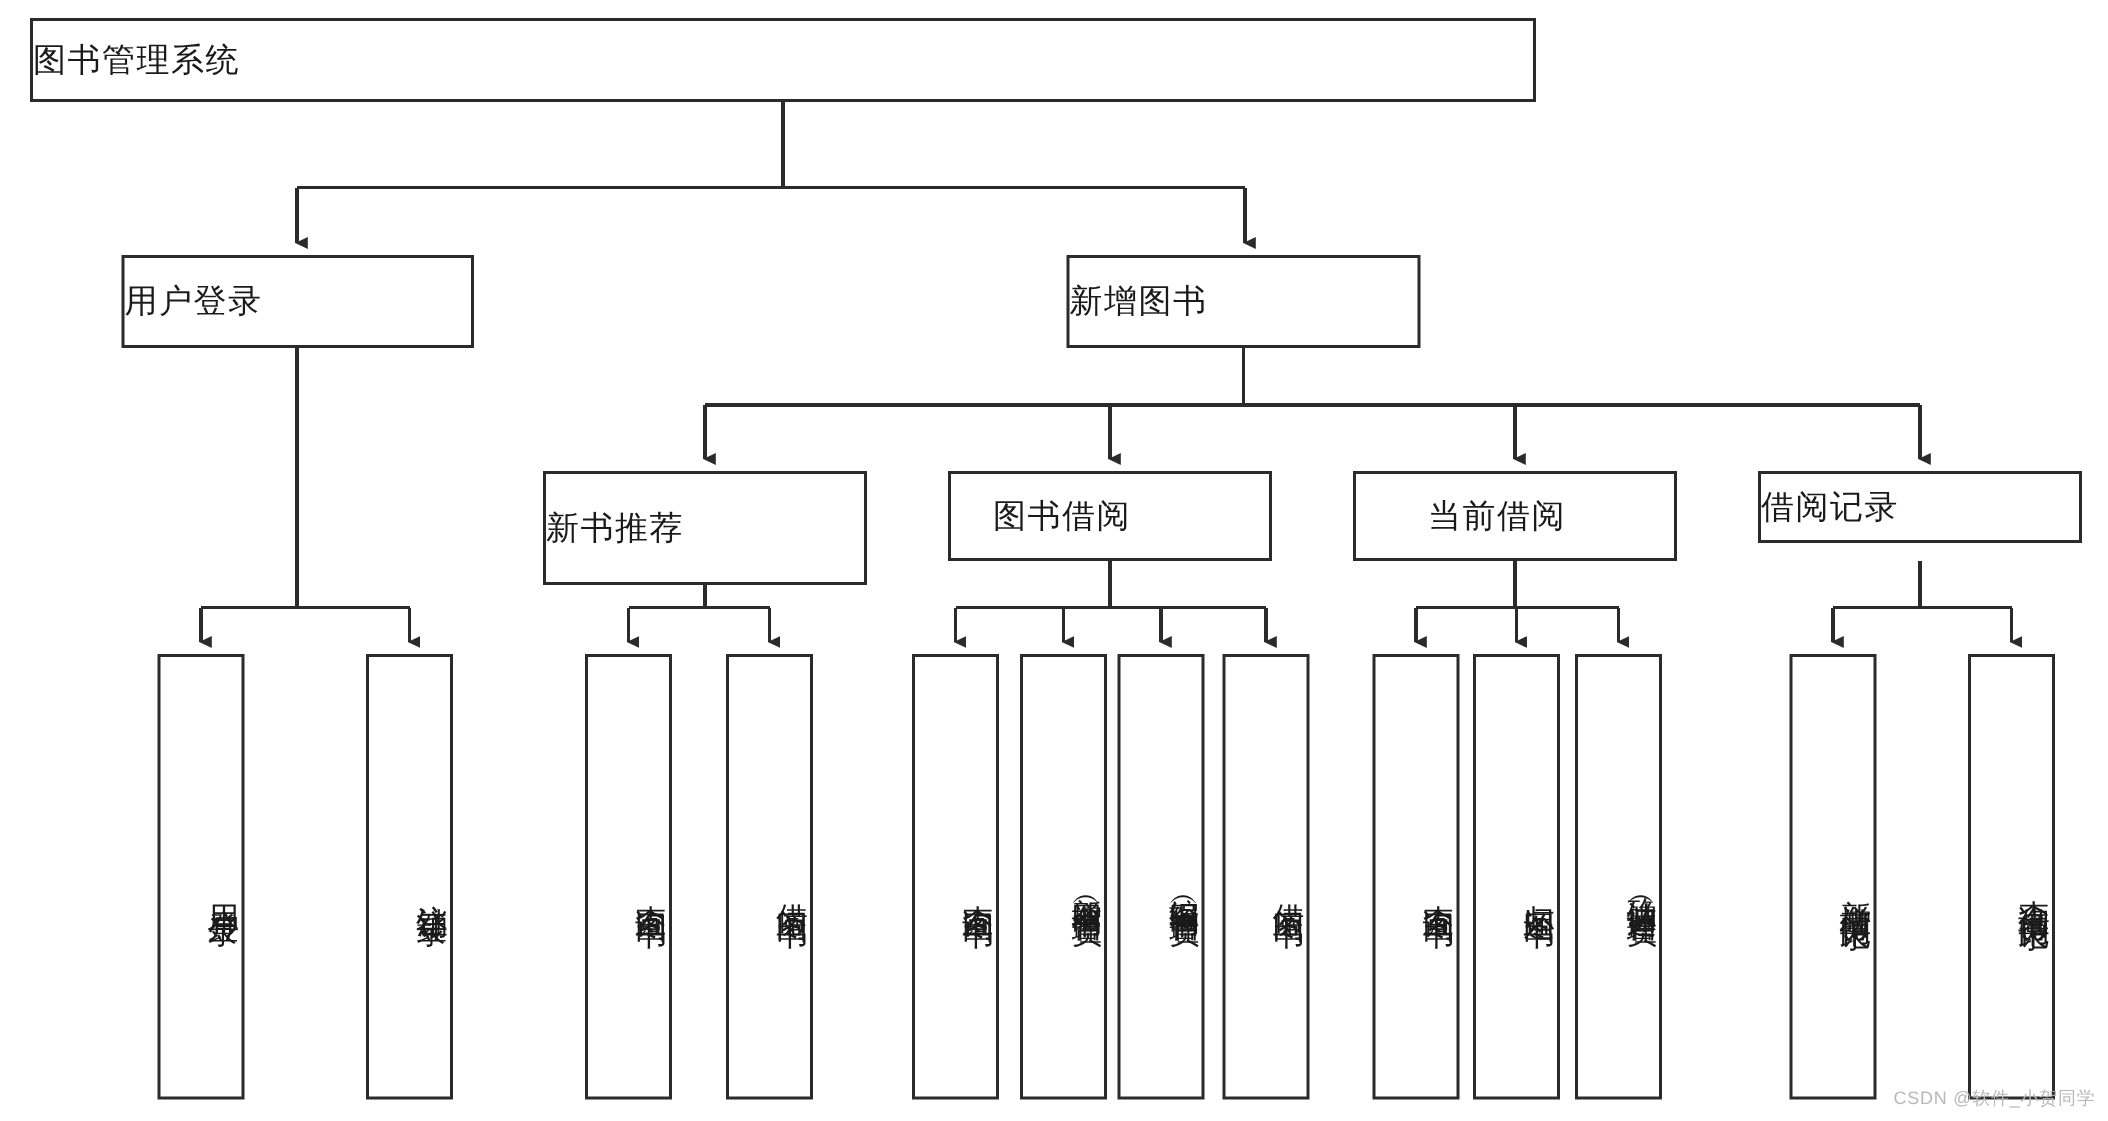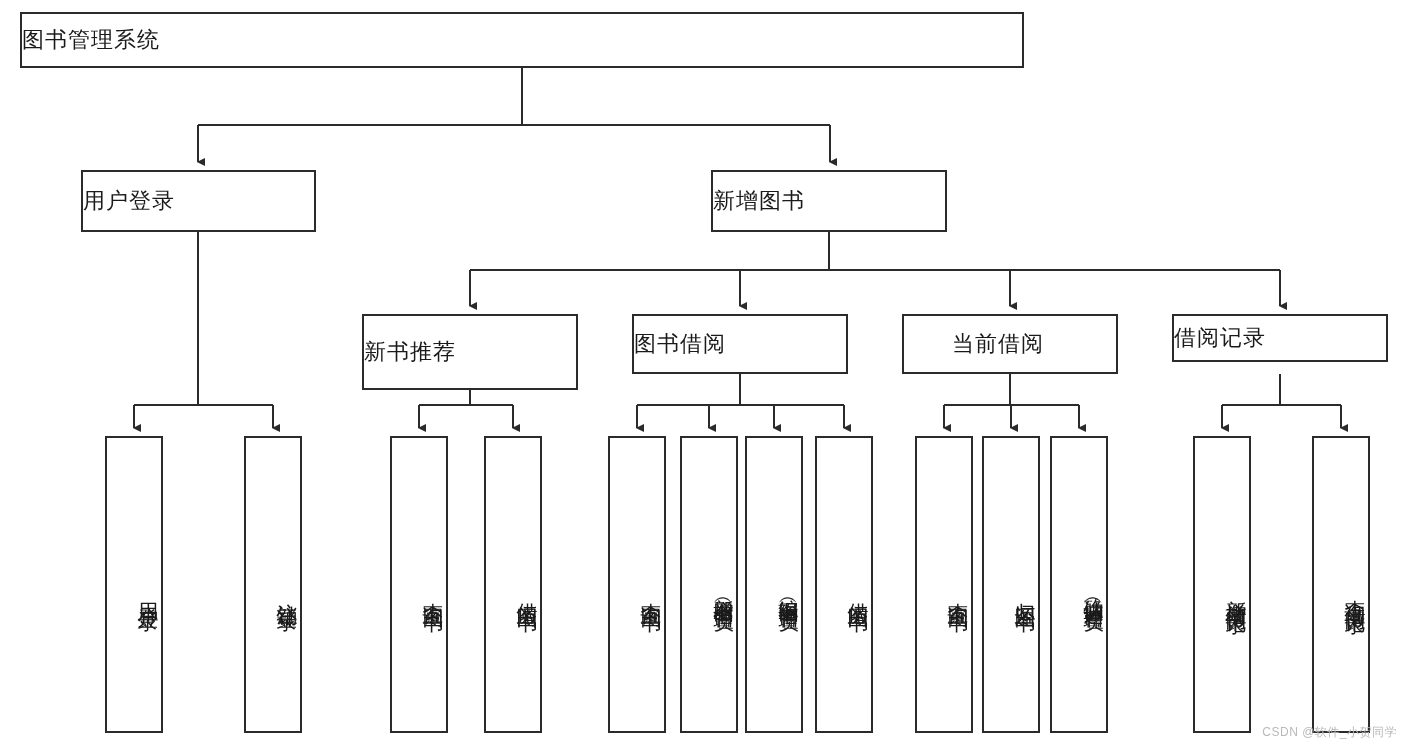--- a/index.html
+++ b/index.html
@@ -131,21 +131,21 @@
   <div class="node horiz" style="left:81px; top:170px; width:235px; height:62px;">
     <span class="label">用户登录</span>
   </div>
   <div class="node horiz" style="left:711px; top:170px; width:236px; height:62px;">
     <span class="label">新增图书</span>
   </div>
 
   <div class="node horiz" style="left:362px; top:314px; width:216px; height:76px;">
     <span class="label">新书推荐</span>
   </div>
-  <div class="node horiz" style="left:632px; top:314px; width:216px; height:60px;">
+  <div class="node horiz" style="left:632px; top:314px; width:216px; height:60px;padding-left:28px;">
     <span class="label">图书借阅</span>
   </div>
   <div class="node horiz" style="left:902px; top:314px; width:216px; height:60px;padding-left:48px;">
     <span class="label">当前借阅</span>
   </div>
   <div class="node horiz" style="left:1172px; top:314px; width:216px; height:48px;">
     <span class="label">借阅记录</span>
   </div>
 
   <div class="node vert" style="left:105px; top:436px; width:58px; height:297px;">

